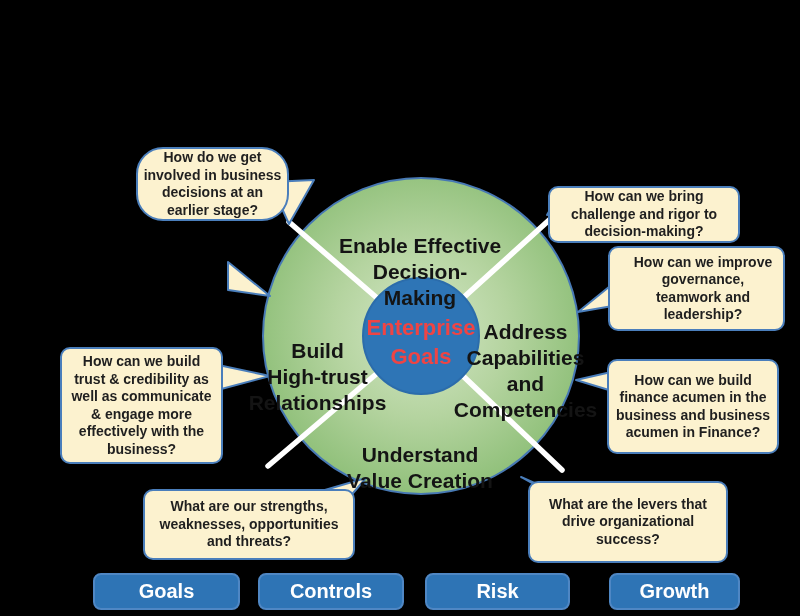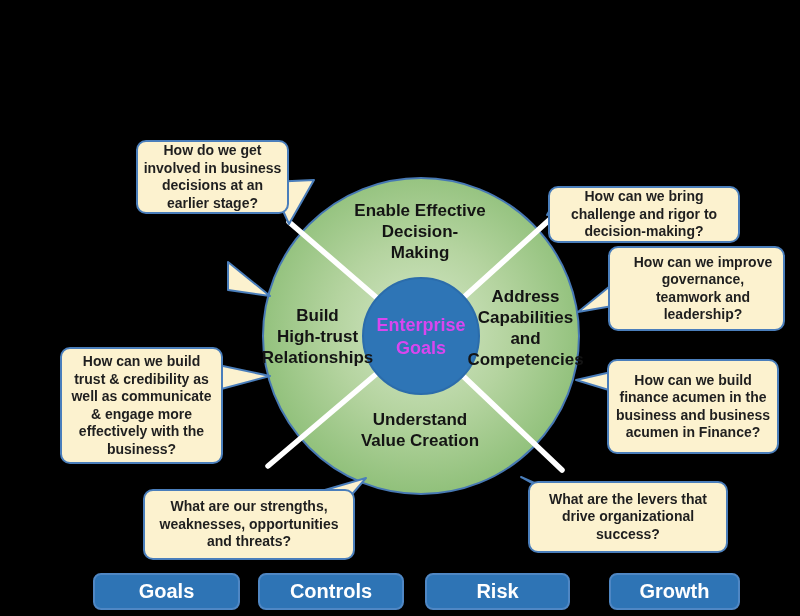--- a/index.html
+++ b/index.html
@@ -11,25 +11,25 @@
   .callout{
     position:absolute;box-sizing:border-box;
     background:#FCF2CF;border:2px solid #4A7EBB;border-radius:10px;
     display:flex;align-items:center;justify-content:center;
     text-align:center;white-space:pre-line;
     font-weight:bold;font-size:14px;line-height:1.25;color:#1F1F1F;
     padding:2px 4px;
   }
   .qlabel{
     position:absolute;text-align:center;white-space:pre-line;
-    font-weight:bold;font-size:17px;line-height:1.24;color:#141414;
+    font-weight:bold;font-size:21px;line-height:1.24;color:#141414;margin-top:33px;
   }
   .center-label{
     position:absolute;text-align:center;white-space:pre-line;
-    font-weight:bold;font-size:18px;line-height:1.3;color:#d946ef;
+    font-weight:bold;font-size:22px;line-height:1.3;color:#ef4444;
   }
   .btn{
     position:absolute;box-sizing:border-box;height:37px;top:573px;
     background:#2E74B5;border:2px solid #4F87C4;border-radius:8px;
     color:#FFFFFF;font-weight:bold;font-size:20px;
     display:flex;align-items:center;justify-content:center;
   }
 </style>
 </head>
 <body>
@@ -61,21 +61,21 @@
       <polygon points="228,262 270,296 228,290"></polygon>
       <polygon points="204,362 270,376 210,392"></polygon>
       <polygon points="318,492 366,478 342,506"></polygon>
       <polygon points="560,192 547,215 588,198"></polygon>
       <polygon points="620,278 578,312 624,304"></polygon>
       <polygon points="620,370 576,380 622,394"></polygon>
       <polygon points="548,492 521,477 568,498"></polygon>
     </g>
   </svg>
 
-  <div class="callout" style="left:136px;top:140px;width:153px;height:74px;">How do we get
+  <div class="callout" style="left:136px;top:147px;width:153px;height:74px;border-radius:27px;">How do we get
 involved in business
 decisions at an
 earlier stage?</div>
 
 
   <div class="callout" style="left:60px;top:347px;width:163px;height:117px;">How can we build
 trust &amp; credibility as
 well as communicate
 &amp; engage more
 effectively with the
@@ -92,21 +92,21 @@
   <div class="callout" style="left:608px;top:246px;width:177px;height:85px;padding-left:17px;">How can we improve
 governance,
 teamwork and
 leadership?</div>
 
   <div class="callout" style="left:607px;top:359px;width:172px;height:95px;">How can we build
 finance acumen in the
 business and business
 acumen in Finance?</div>
 
-  <div class="callout" style="left:528px;top:481px;width:200px;height:72px;">What are the levers that
+  <div class="callout" style="left:528px;top:481px;width:200px;height:82px;">What are the levers that
 drive organizational
 success?</div>
 
   <div class="qlabel" style="left:320px;top:200px;width:200px;">Enable Effective
 Decision-
 Making</div>
 
   <div class="qlabel" style="left:245px;top:305px;width:145px;">Build
 High-trust
 Relationships</div>

